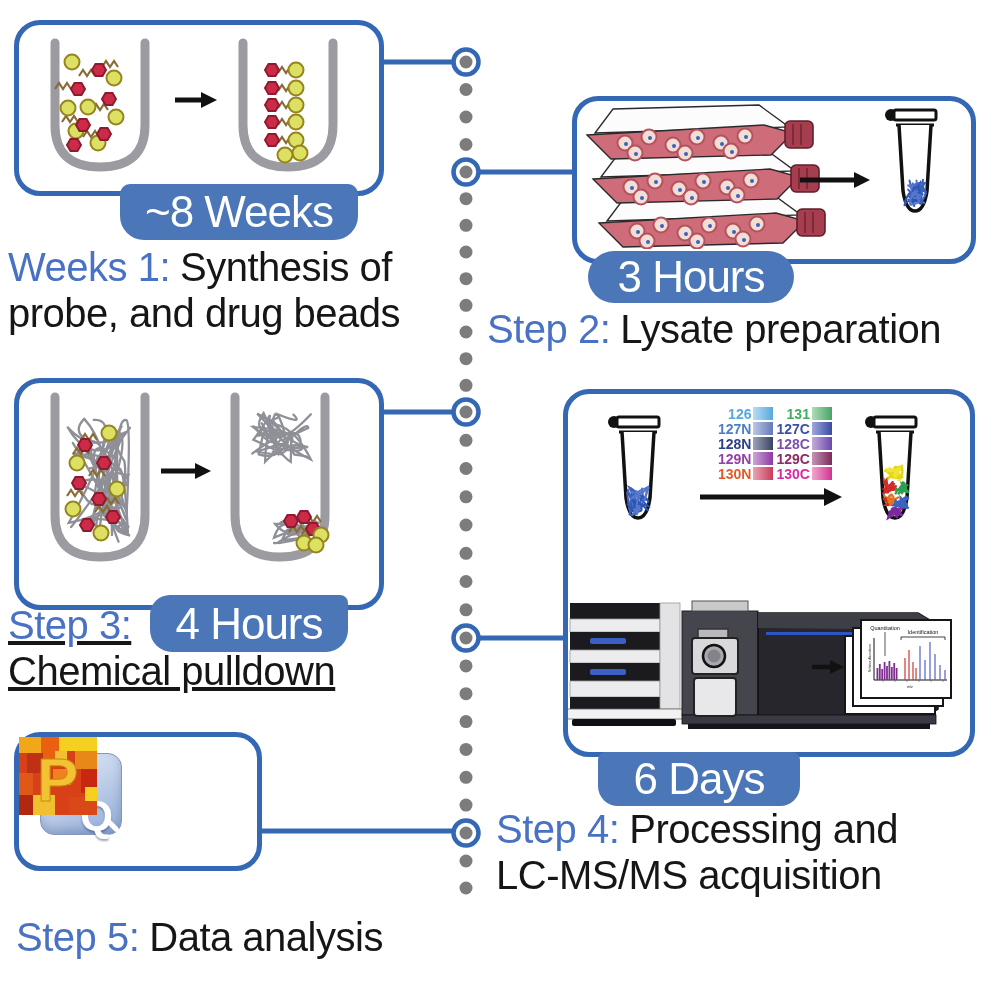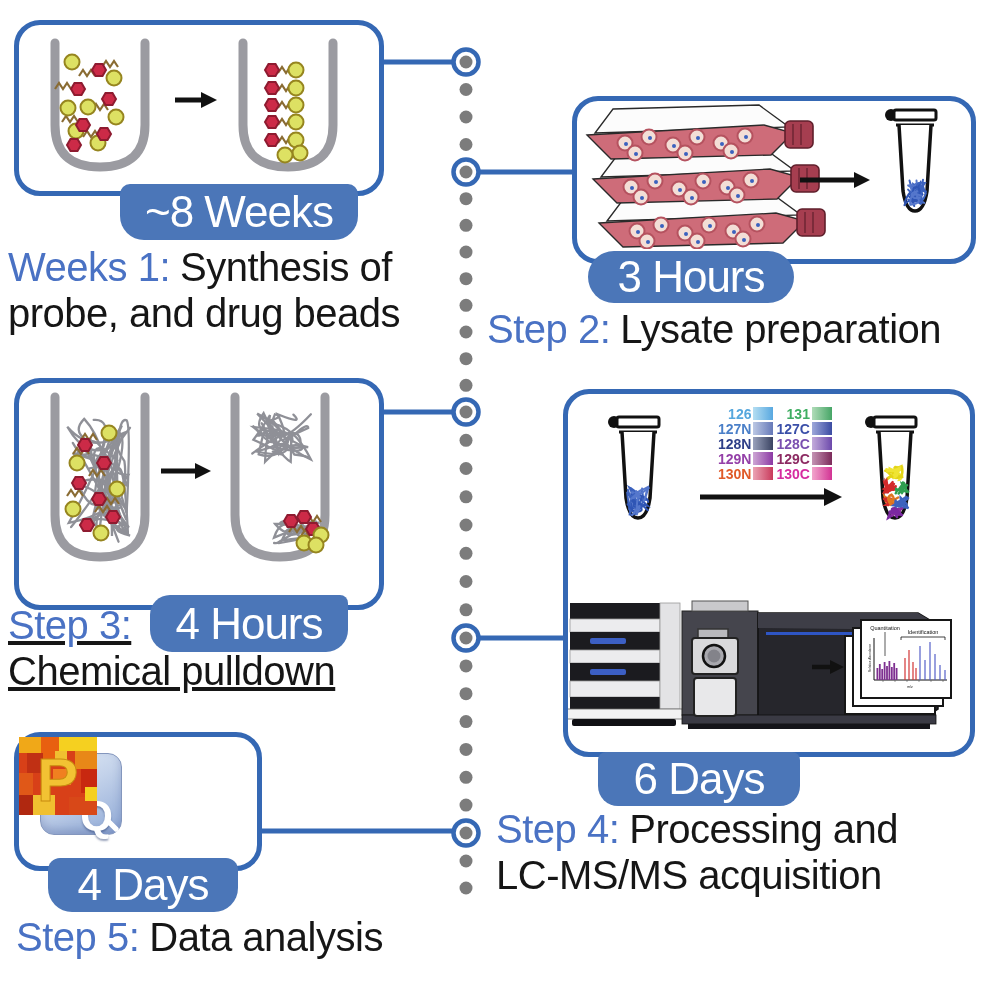--- a/index.html
+++ b/index.html
@@ -487,21 +487,20 @@
         <rect x="36" y="14" width="12" height="12" fill="#f0c030"></rect>
       </g>
       <text x="18" y="64" font-size="62" font-weight="bold" fill="#f2c233" stroke="#c88c10" stroke-width="1">P</text>
     </svg>
   </div>
 
   <div class="badge" id="b1">~8 Weeks</div>
   <div class="badge" id="b2">3 Hours</div>
   <div class="badge" id="b3">4 Hours</div>
   <div class="badge" id="b4">6 Days</div>
-  <div class="badge" id="b5">4 Days</div>
 
   <div class="caption" id="c1">
     <div><span class="lbl">Weeks 1:</span><span>Synthesis of</span></div>
     <div>probe, and drug beads</div>
   </div>
   <div class="caption" id="c2">
     <div><span class="lbl">Step 2:</span><span>Lysate preparation</span></div>
   </div>
   <div class="caption" id="c3">
     <div><span class="lbl">Step 3:</span></div>

